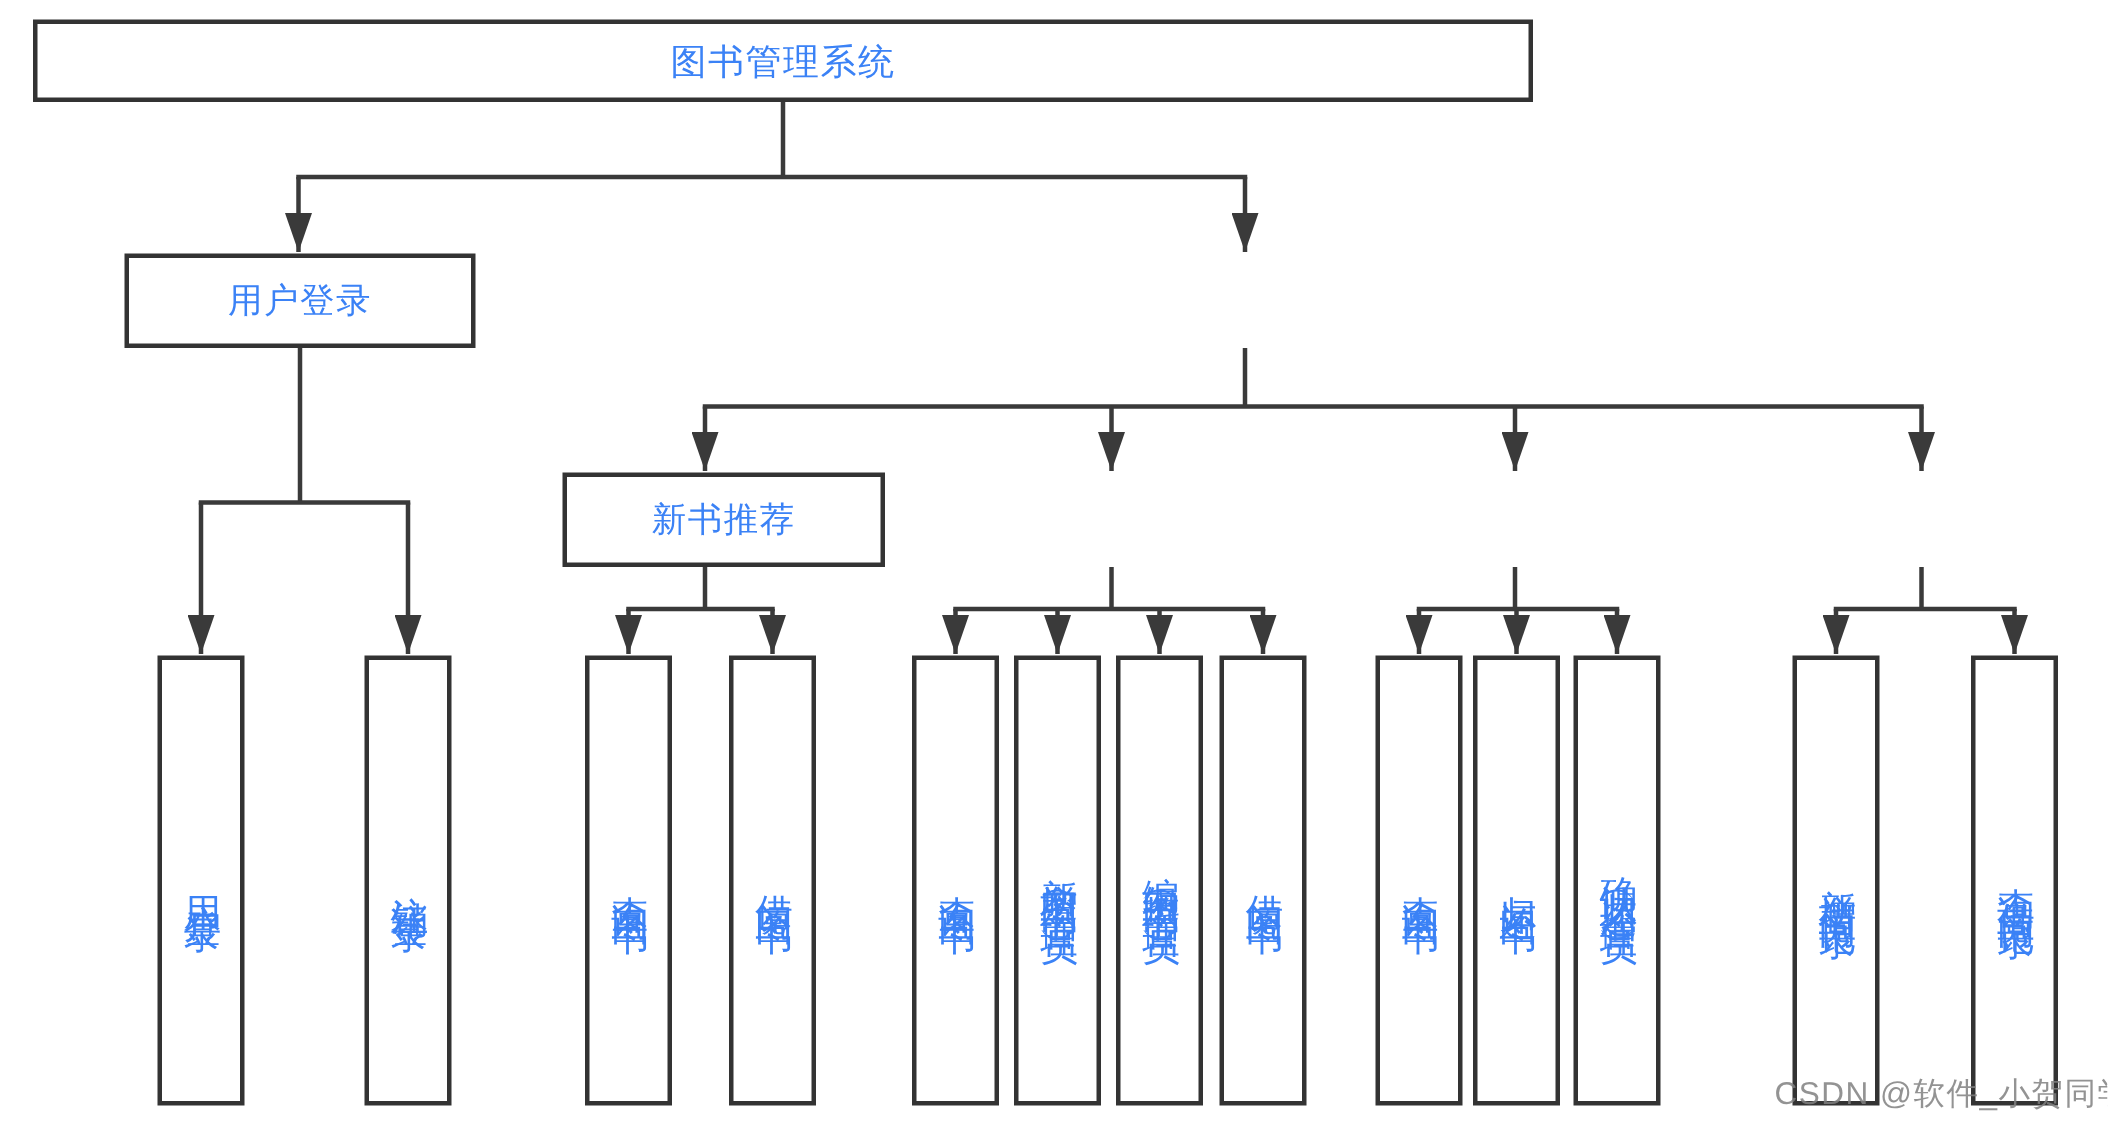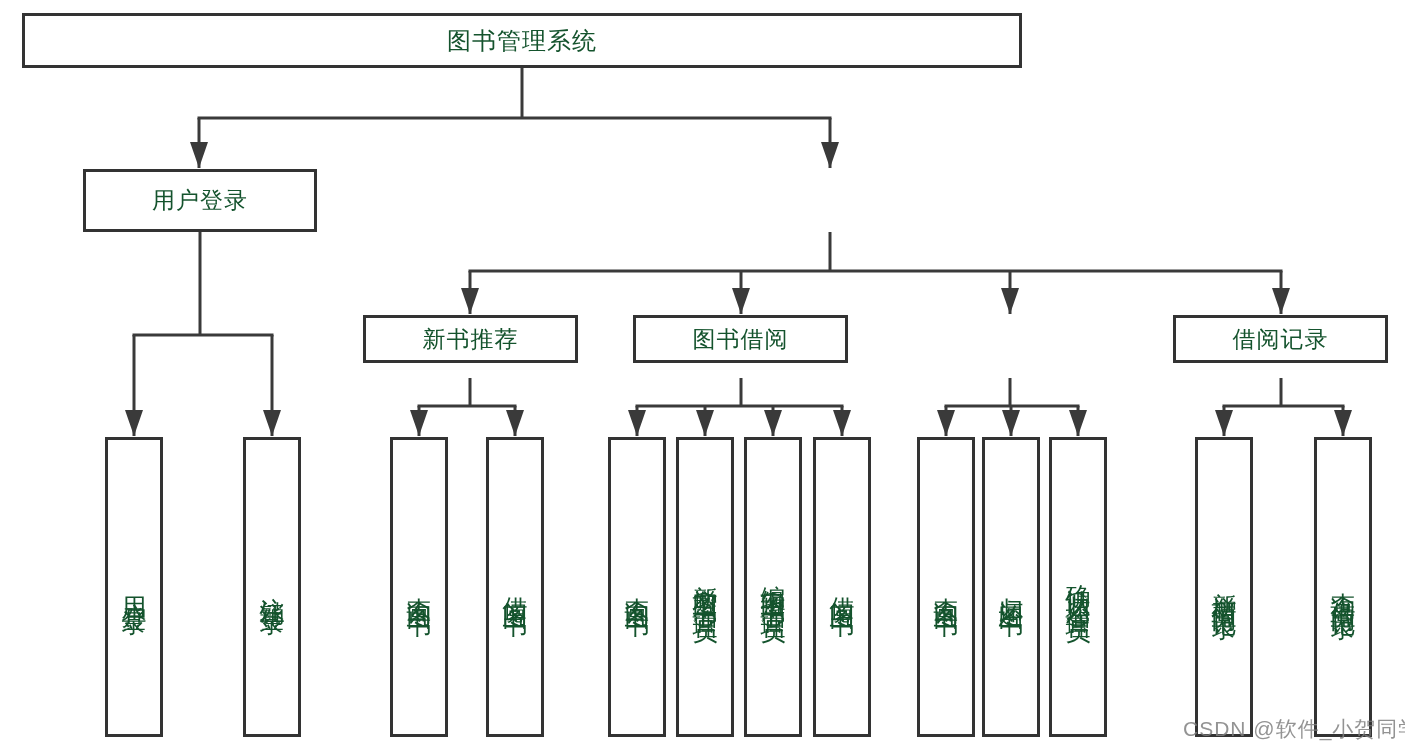--- a/index.html
+++ b/index.html
@@ -7,26 +7,26 @@
     position:relative; width:1405px; height:747px; background:#ffffff;
     font-family:"Liberation Sans","DejaVu Sans",sans-serif; overflow:hidden;
   }
   svg.wires { position:absolute; left:0; top:0; width:1405px; height:747px; }
   svg.wires line { stroke:#3a3a3a; stroke-width:3; }
   svg.wires line.h { stroke-linecap:square; }
 
   .box {
     position:absolute; background:#ffffff; border:3px solid #333333;
     box-sizing:border-box; display:flex; align-items:center; justify-content:center;
-    color:#14532d;
+    color:#3b82f6;
   }
   .hbox { font-size:24px; letter-spacing:1px; white-space:nowrap; }
   .root { left:22px; top:13px; width:1000px; height:55px; }
   .l2 { top:169px; width:234px; height:63px; font-size:23px; }
-  .l3 { top:315px; width:215px; height:48px; font-size:23px; }
+  .l3 { top:315px; width:215px; height:63px; font-size:23px;margin-left:12px; }
   .leaf { top:437px; width:58px; height:300px; }
   .vtext {
     writing-mode:vertical-rl; text-orientation:mixed;
     font-size:25px; letter-spacing:5px; line-height:1; white-space:nowrap;
   }
   .watermark {
     position:absolute; left:1183px; top:715px; font-size:21px;
     color:rgba(128,128,128,0.85); letter-spacing:1px; z-index:5; white-space:nowrap;
   }
 </style>
@@ -95,22 +95,20 @@
       <line x1="1224" y1="406" x2="1224" y2="436" marker-end="url(#ah)"></line>
       <line x1="1343" y1="406" x2="1343" y2="436" marker-end="url(#ah)"></line>
     </g>
   </svg>
 
   <div class="box hbox root">图书管理系统</div>
 
   <div class="box hbox l2" style="left:83px">用户登录</div>
 
   <div class="box hbox l3" style="left:363px">新书推荐</div>
-  <div class="box hbox l3" style="left:633px">图书借阅</div>
-  <div class="box hbox l3" style="left:1173px">借阅记录</div>
 
   <div class="box leaf" style="left:105px">
     <span class="vtext">用户登录</span>
   </div>
   <div class="box leaf" style="left:243px">
     <span class="vtext">注销登录</span>
   </div>
   <div class="box leaf" style="left:390px">
     <span class="vtext">查询图书</span>
   </div>

